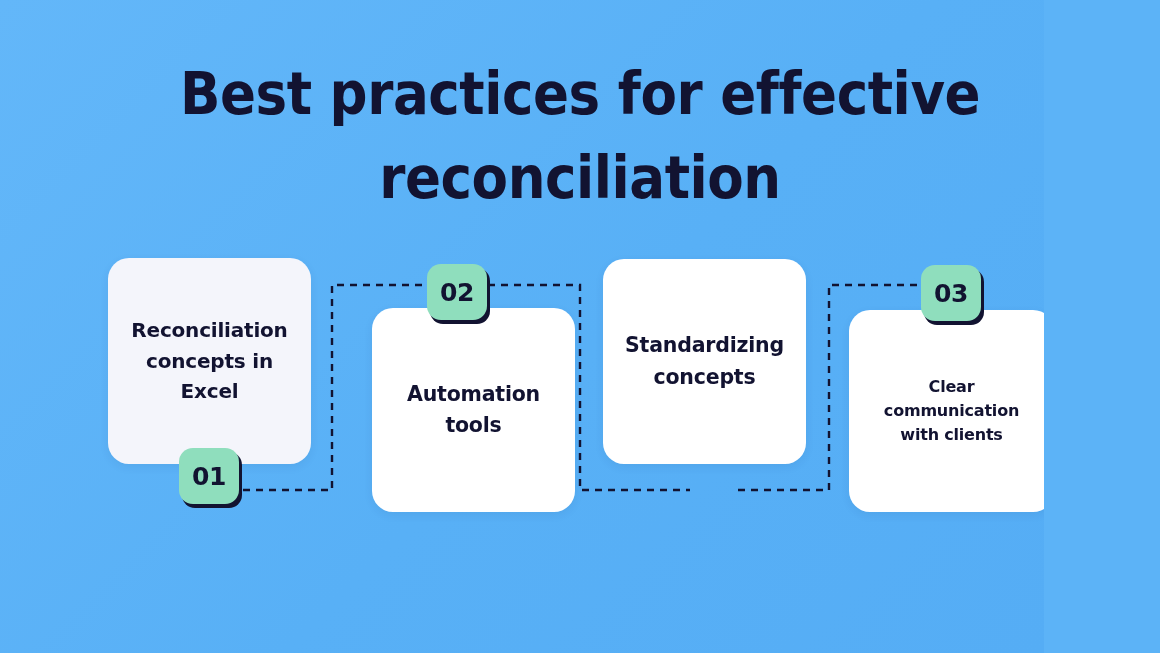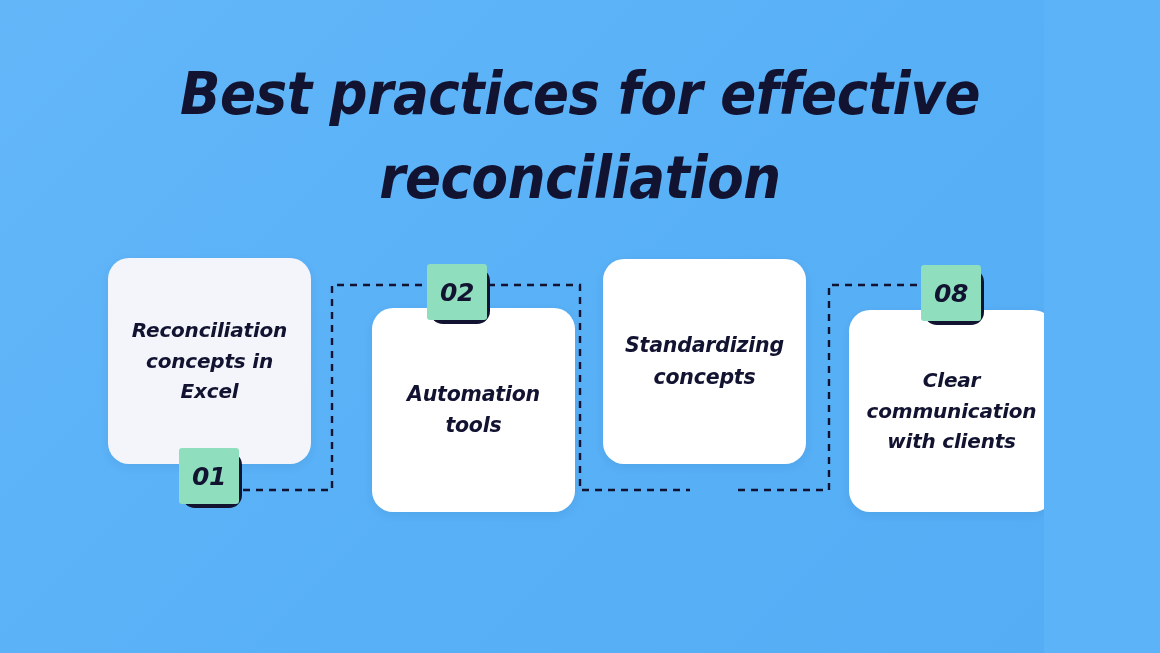--- a/index.html
+++ b/index.html
@@ -11,21 +11,20 @@
     font-family: "Liberation Sans", sans-serif;
     background: #5cb3f7;
   }
 
   #slide {
     position: relative;
     width: 1044px;
     height: 653px;
     background: linear-gradient(135deg, #63b7f9 0%, #58b0f6 55%, #55adf5 100%);
     overflow: hidden;
-    font-style: italic;
   }
 
   
   #title {
     position: absolute;
     left: 0;
     top: 52px;
     width: 1160px;
     text-align: center;
     font-family: "DejaVu Sans", sans-serif;
@@ -75,21 +74,21 @@
     padding: 0 16px;
     white-space: pre-line;
   }
 
   #card-1 { left: 108px; top: 258px; width: 203px; height: 206px; background: #f4f5fb; }
   #card-2 { left: 372px; top: 308px; width: 203px; height: 204px; background: #ffffff; }
   #card-3 { left: 603px; top: 259px; width: 203px; height: 205px; background: #ffffff; }
   #card-4 { left: 849px; top: 310px; width: 205px; height: 202px; background: #ffffff; }
 
   #card-1 .card-label { font-size: 20px; }
-  #card-4 .card-label { font-size: 20px; text-align: center; }
+  #card-4 .card-label { font-size: 16px; text-align: center; }
 
   
   .badge {
     position: absolute;
     width: 60px;
     height: 56px;
   }
 
   .badge-shadow {
     position: absolute;
@@ -100,21 +99,21 @@
     border-radius: 13px;
     background: #121331;
   }
 
   .badge-face {
     position: absolute;
     left: 0;
     top: 0;
     width: 60px;
     height: 56px;
-    border-radius: 3px;
+    border-radius: 14px;
     background: #8fdebd;
     display: flex;
     align-items: center;
     justify-content: center;
   }
 
   .badge-num {
     font-family: "DejaVu Sans", sans-serif;
     font-weight: 700;
     font-size: 25px;
@@ -171,17 +170,17 @@
   </div>
 
   <div class="card" id="card-4">
     <div class="card-label">Clear
 communication
 with clients</div>
   </div>
   <div class="badge" id="badge-4">
     <div class="badge-shadow"></div>
     <div class="badge-face">
-      <span class="badge-num">08</span>
+      <span class="badge-num">03</span>
     </div>
   </div>
 
 </div>
 
 </body></html>

